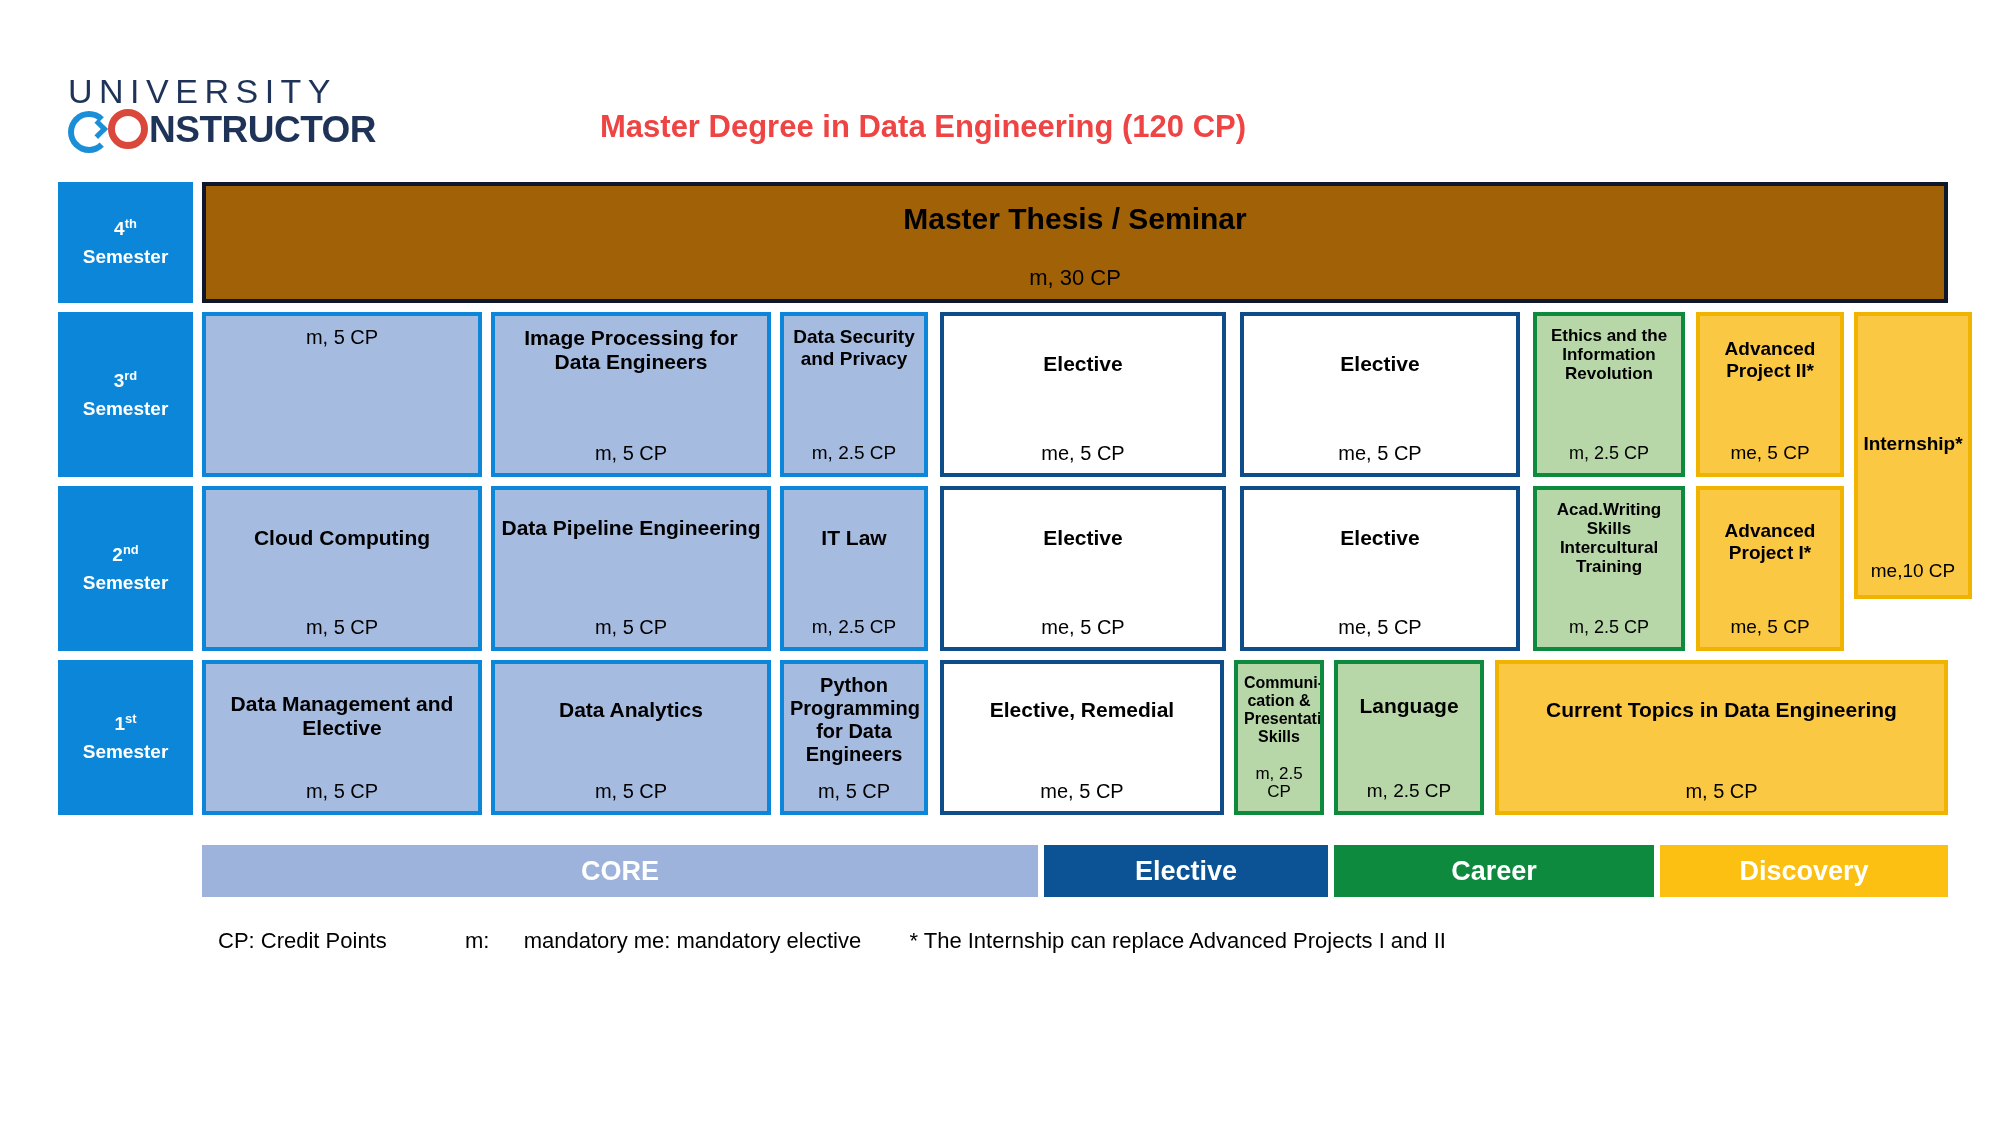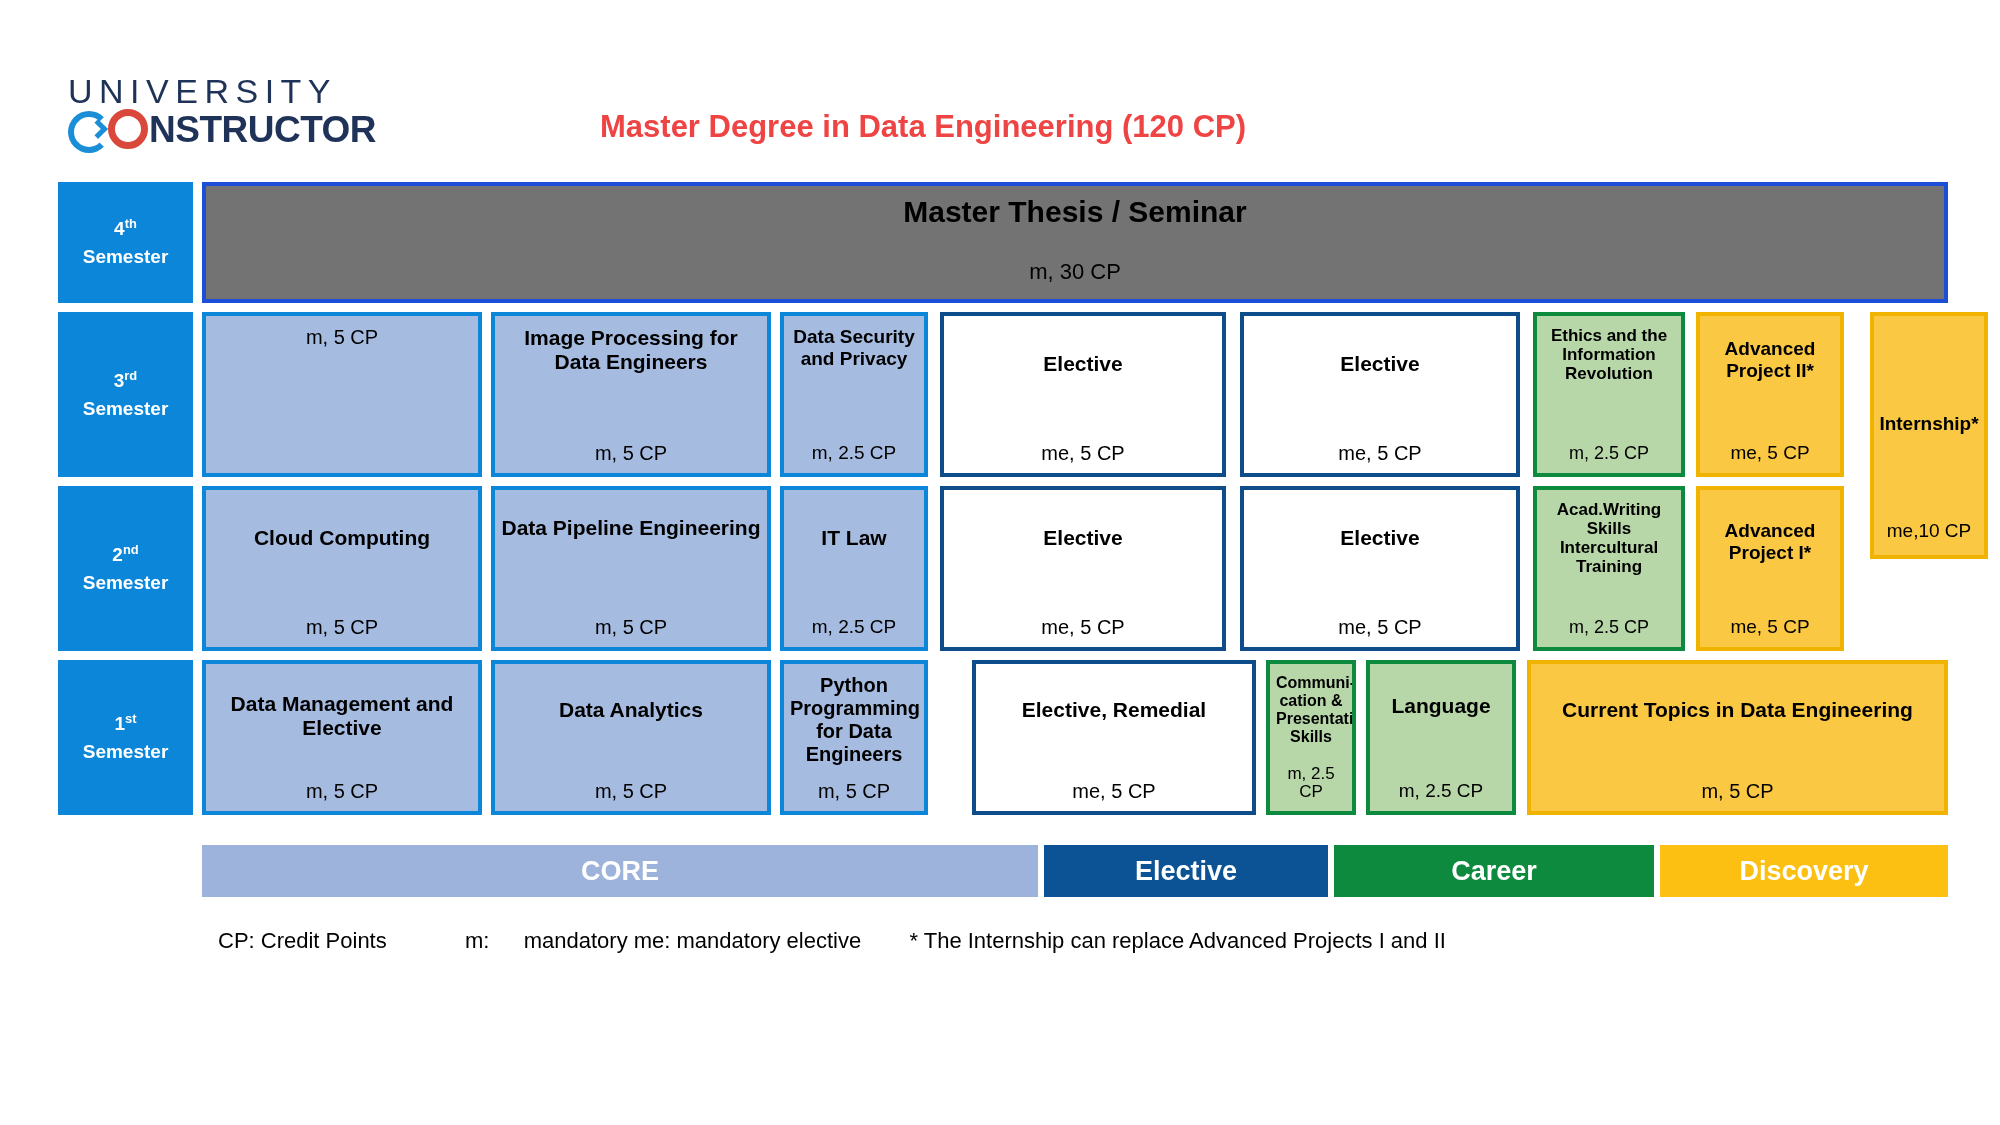--- a/index.html
+++ b/index.html
@@ -160,23 +160,23 @@
   }
   .career {
     background: #B7D7A8;
     border: 4px solid #0E8A3E;
   }
   .discovery {
     background: #FBC843;
     border: 4px solid #F0B400;
   }
   .thesis {
-    background: #737373;
-    border: 4px solid #1d4ed8;
-    justify-content: flex-end;
+    background: #a16207;
+    border: 4px solid #0f172a;
+    justify-content: center;
   }
   .thesis .cname {
     font-size: 30px;
     margin-top: 12px;
   }
   .thesis .ccp {
     font-size: 22px;
     margin-top: 30px;
     margin-bottom: 6px;
   }
@@ -289,21 +289,21 @@
       </div>
       <div class="card career tiny" style="flex:0 0 152px;margin-left:13px;">
         <div class="cname">Ethics and the Information Revolution</div>
         <div class="ccp">m, 2.5 CP</div>
       </div>
       <div class="card discovery small" style="flex:0 0 148px;margin-left:11px;">
         <div class="cname" style="margin-top:12px;">Advanced Project II*</div>
         <div class="ccp">me, 5 CP</div>
       </div>
 
-      <div class="card discovery small center-only" style="flex:0 0 118px;margin-left:26px;height:247px;position:relative;z-index:2;">
+      <div class="card discovery small center-only" style="flex:0 0 118px;margin-left:10px;height:287px;position:relative;z-index:2;">
         <div class="cname" style="flex:1 1 auto;display:flex;align-items:center;justify-content:center;">Internship*</div>
         <div class="ccp" style="padding-bottom:4px;">me,10 CP</div>
       </div>
     </div>
   </div>
 
   <div class="row" style="height:165px;">
     <div class="sem-label">
       <div><span>2</span><sup>nd</sup></div>
       <div>Semester</div>
@@ -353,21 +353,21 @@
         <div class="ccp">m, 5 CP</div>
       </div>
       <div class="card core" style="flex:0 0 280px;margin-left:9px;">
         <div class="cname" style="margin-top:24px;">Data Analytics</div>
         <div class="ccp">m, 5 CP</div>
       </div>
       <div class="card core" style="flex:0 0 148px;margin-left:9px;">
         <div class="cname" style="font-size:20px;">Python Programming for Data Engineers</div>
         <div class="ccp" style="margin-top:4px;">m, 5 CP</div>
       </div>
-      <div class="card elective" style="flex:0 0 284px;margin-left:44px;">
+      <div class="card elective" style="flex:0 0 284px;margin-left:12px;">
         <div class="cname" style="margin-top:24px;">Elective, Remedial</div>
         <div class="ccp">me, 5 CP</div>
       </div>
       <div class="card career tiny" style="flex:0 0 90px;margin-left:10px;">
         <div class="cname" style="font-size:16px;">Communi-cation &amp; Presentation Skills</div>
         <div class="ccp" style="font-size:17px;">m, 2.5 CP</div>
       </div>
       <div class="card career small" style="flex:0 0 150px;margin-left:10px;">
         <div class="cname" style="margin-top:20px;font-size:21px;">Language</div>
         <div class="ccp">m, 2.5 CP</div>

